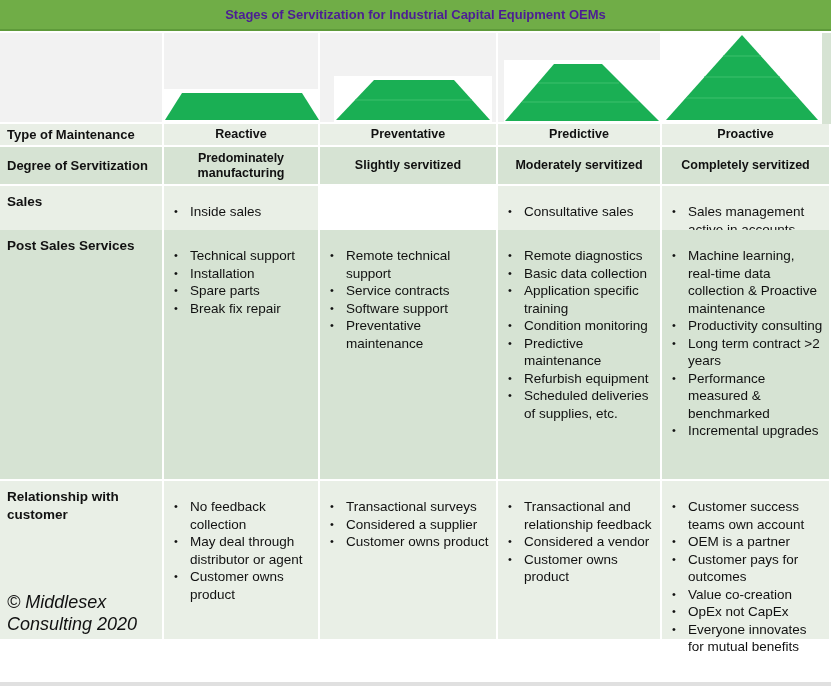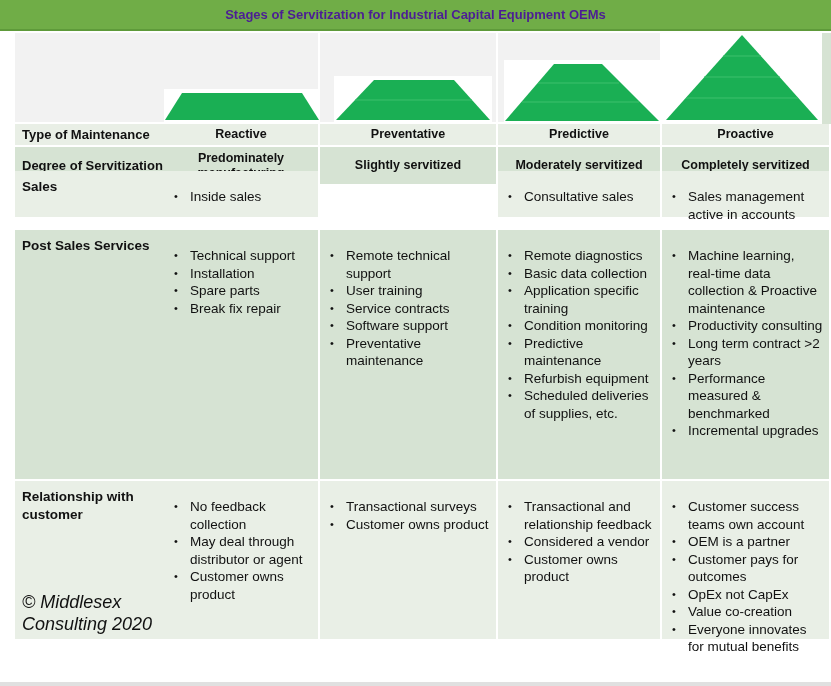--- a/index.html
+++ b/index.html
@@ -10,34 +10,34 @@
       position: absolute; left: 0; top: 0; width: 831px; height: 31px;
       background: #70ad47; color: #4c1d95; font-weight: bold; font-size: 13px;
       display: flex; align-items: center; justify-content: center;
       border-bottom: 2px solid #5e9a3a;
     }
 
     .grid { position: absolute; left: 0; top: 33px; width: 831px; }
     .row { position: absolute; left: 0; width: 831px; }
     .cell { position: absolute; top: 0; bottom: 0; border-right: 2px solid #fff; border-bottom: 2px solid #fff; }
 
-    .c0 { left: 0; width: 164px; margin-left: 15px; }
+    .c0 { left: 0; width: 164px; }
     .c1 { left: 164px; width: 156px; }
     .c2 { left: 320px; width: 178px; }
     .c3 { left: 498px; width: 164px; }
     .c4 { left: 662px; width: 169px; }
 
     .light { background: #e9efe6; }
     .dark  { background: #d6e3d3; }
     .gray  { background: #f2f2f2; }
 
     .row-pyramid { top: 0; height: 91px; }
     .row-type { top: 91px; height: 23px; }
     .row-degree { top: 114px; height: 39px; }
-    .row-sales { top: 138px; height: 48px; }
+    .row-sales { top: 153px; height: 48px; }
     .row-post { top: 197px; height: 251px; }
     .row-rel { top: 448px; height: 160px; }
 
     .label { font-weight: bold; font-size: 13px; padding: 6px 7px; }
     .row-type .label { padding-top: 3px; }
     .row-degree .label { padding-top: 11px; }
     .row-sales .label, .row-post .label, .row-rel .label { font-size: 13.5px; padding-top: 7px; line-height: 18px; }
 
     .hdr { font-weight: bold; font-size: 12.5px; text-align: center; display: flex; align-items: center; justify-content: center; line-height: 15px; padding: 0 0; }
 
@@ -139,21 +139,20 @@
       <ul class="bullets">
         <li>Technical support</li>
         <li>Installation</li>
         <li>Spare parts</li>
         <li>Break fix repair</li>
       </ul>
     </div>
     <div class="cell c2 dark">
       <ul class="bullets">
         <li>Remote technical support</li>
-        <li>User training</li>
         <li>Service contracts</li>
         <li>Software support</li>
         <li>Preventative maintenance</li>
       </ul>
     </div>
     <div class="cell c3 dark">
       <ul class="bullets">
         <li>Remote diagnostics</li>
         <li>Basic data collection</li>
         <li>Application specific training</li>
@@ -182,37 +181,38 @@
     <div class="cell c1 light">
       <ul class="bullets">
         <li>No feedback collection</li>
         <li>May deal through distributor or agent</li>
         <li>Customer owns product</li>
       </ul>
     </div>
     <div class="cell c2 light">
       <ul class="bullets">
         <li>Transactional surveys</li>
+        <li>Considered a supplier</li>
         <li>Customer owns product</li>
       </ul>
     </div>
     <div class="cell c3 light">
       <ul class="bullets">
         <li>Transactional and relationship feedback</li>
         <li>Considered a vendor</li>
         <li>Customer owns product</li>
       </ul>
     </div>
     <div class="cell c4 light">
       <ul class="bullets">
         <li>Customer success teams own account</li>
         <li>OEM is a partner</li>
         <li>Customer pays for outcomes</li>
+        <li>Value co-creation</li>
         <li>OpEx not CapEx</li>
-        <li>Value co-creation</li>
         <li>Everyone innovates for mutual benefits</li>
       </ul>
     </div>
   </div>
 </div>
 
 <div class="right-strip"></div>
 <div class="bottom-line"></div>
 
 </body></html>

